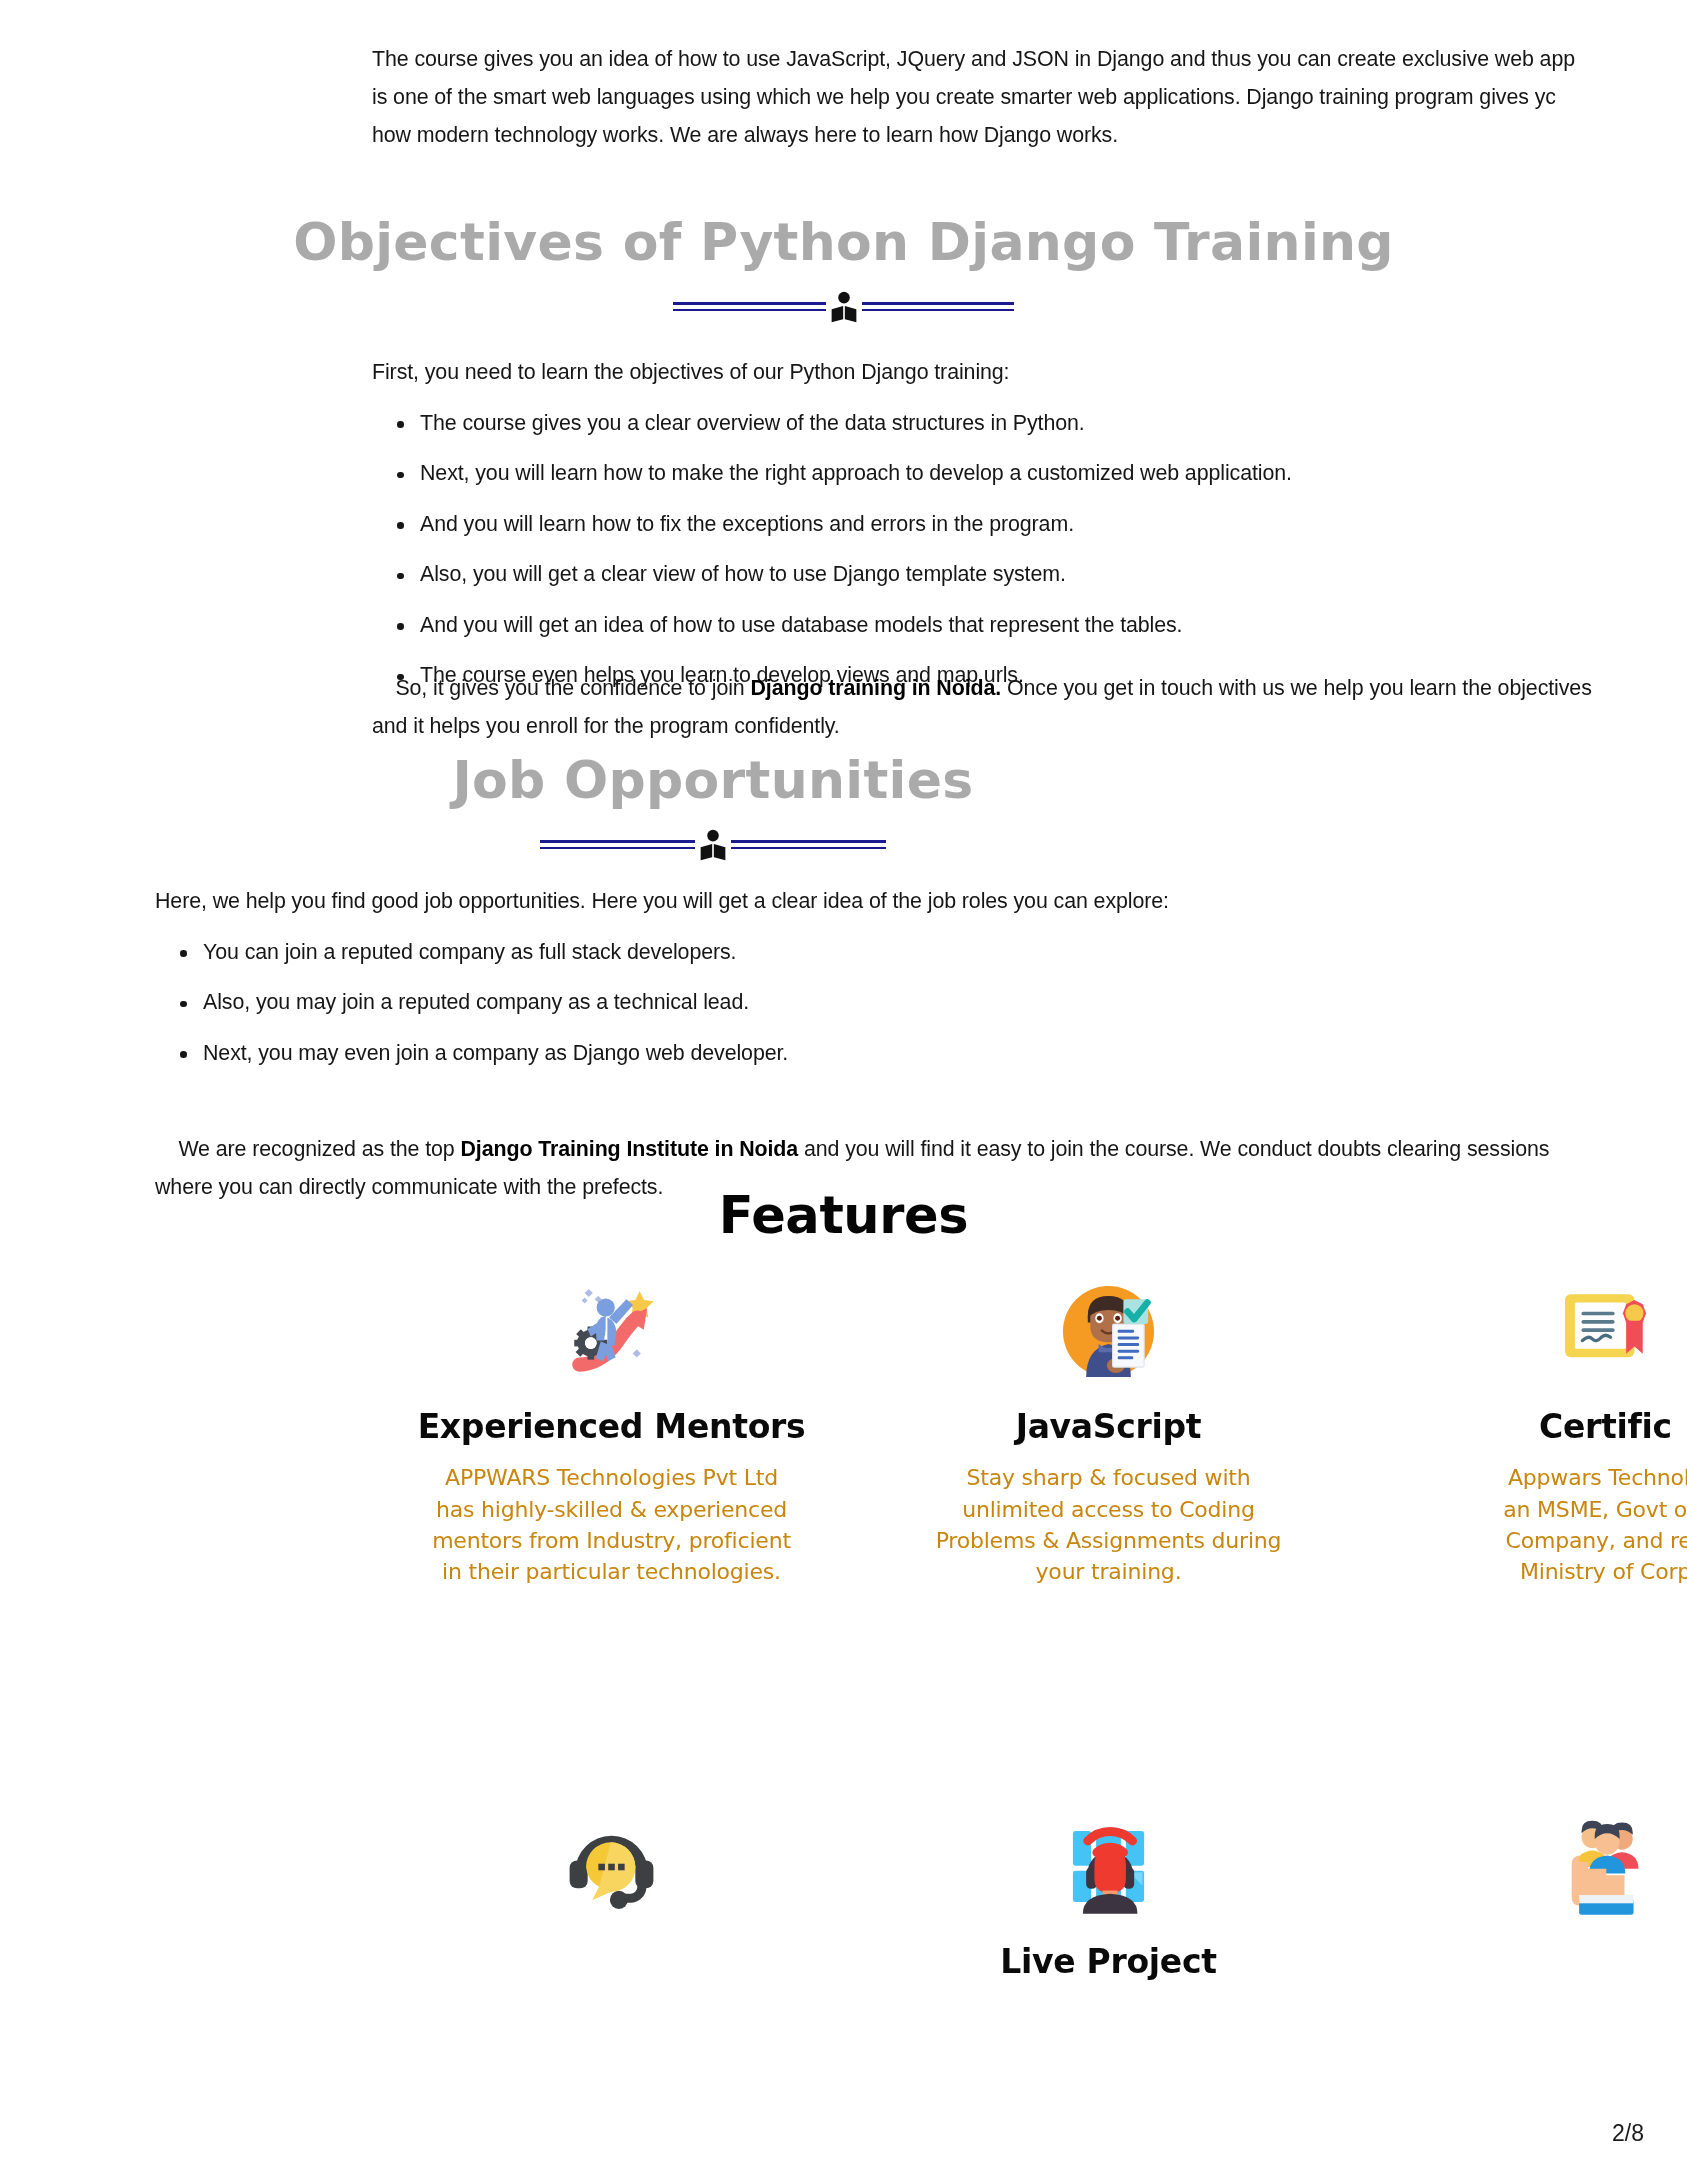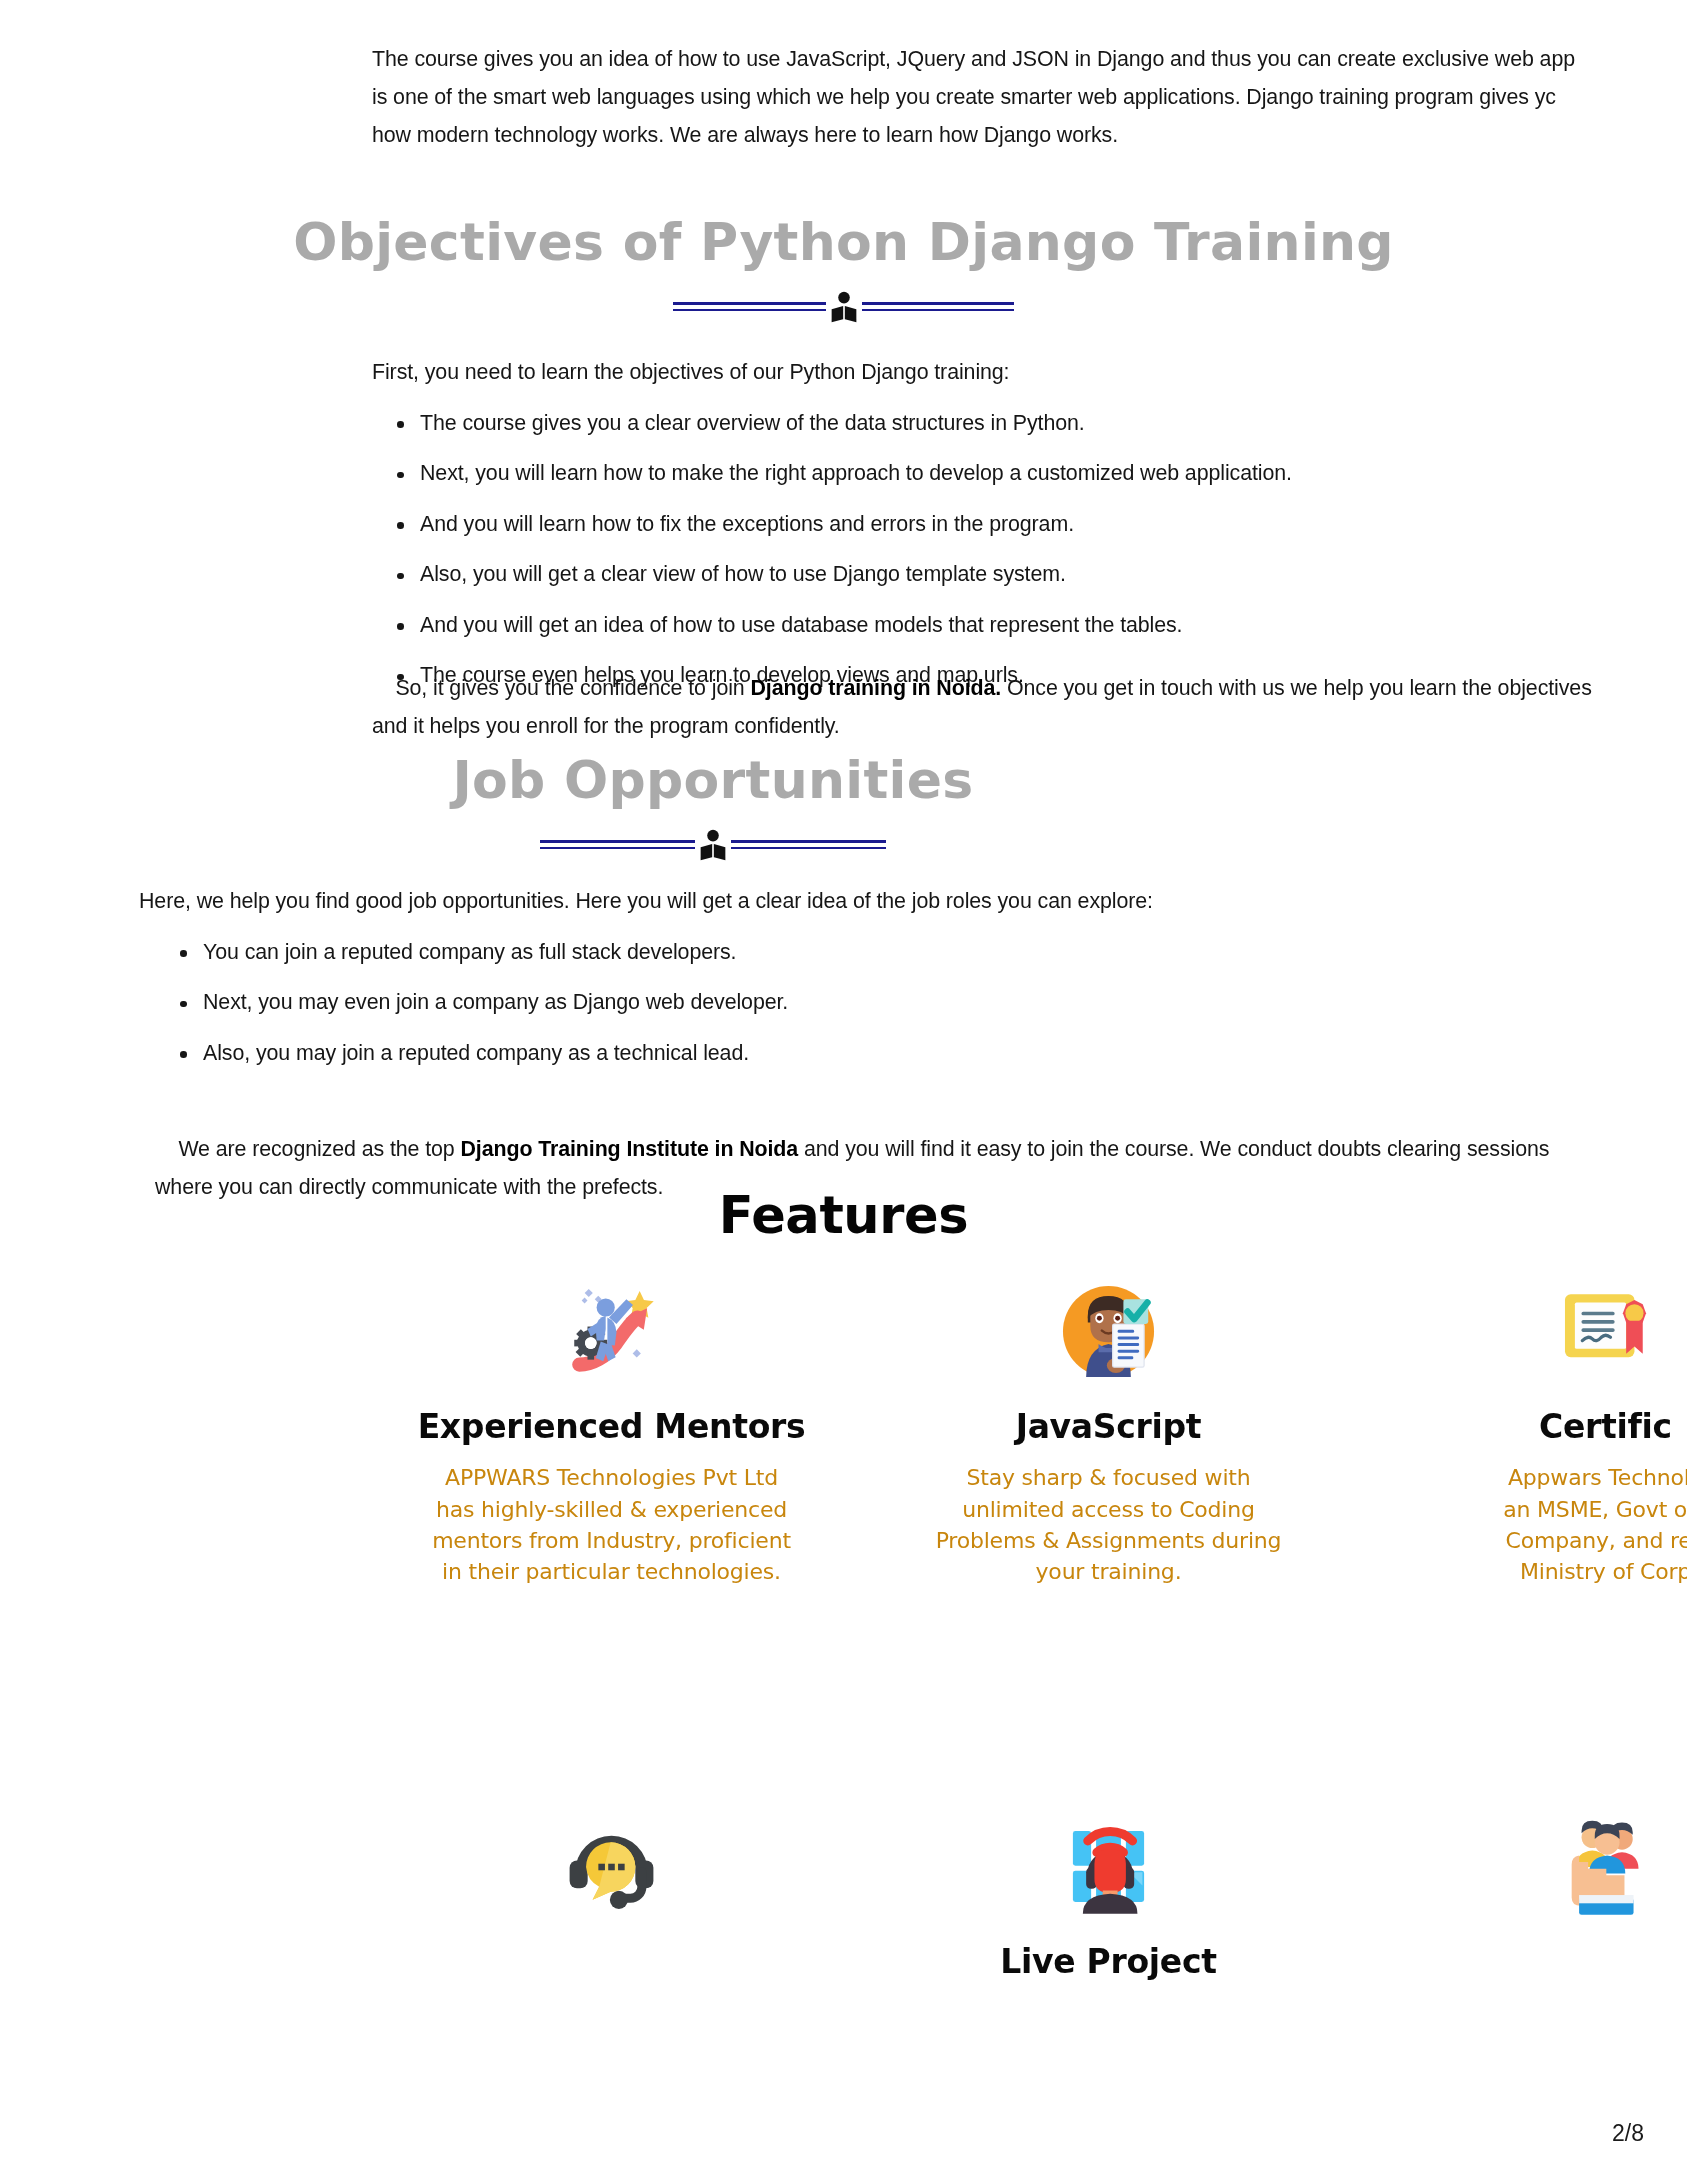--- a/index.html
+++ b/index.html
@@ -76,21 +76,21 @@
   .para-objectives-tail {
     position: absolute;
     left: 372px;
     top: 631px;
     width: 1425px;
     white-space: pre-wrap;
   }
 
   .para-jobs-lead {
     position: absolute;
-    left: 139px;
+    left: 155px;
     top: 882px;
     width: 1483px;
   }
 
   .list-jobs {
     position: absolute;
     left: 155px;
     top: 933px;
     width: 1483px;
     margin: 0;
@@ -291,22 +291,22 @@
           <rect x="16" y="17" width="2" height="18" fill="#ffffff"></rect>
         </svg>
       </span>
     </div>
   </div>
 
   <div class="prose para-jobs-lead">Here, we help you find good job opportunities. Here you will get a clear idea of the job roles you can explore:</div>
 
   <ul class="prose list-jobs">
     <li>You can join a reputed company as full stack developers.</li>
+    <li>Also, you may join a reputed company as a technical lead.</li>
     <li>Next, you may even join a company as Django web developer.</li>
-    <li>Also, you may join a reputed company as a technical lead.</li>
   </ul>
 
   <p class="prose para-jobs-tail" style="margin:0;">
     <span>We are recognized as the top </span><strong>Django Training Institute in Noida</strong><span> and you will find it easy to join the course. We conduct doubts clearing sessions
 where you can directly communicate with the prefects.</span>
   </p>
 
   <div class="features-title">Features</div>
 
   <div class="features-grid">

